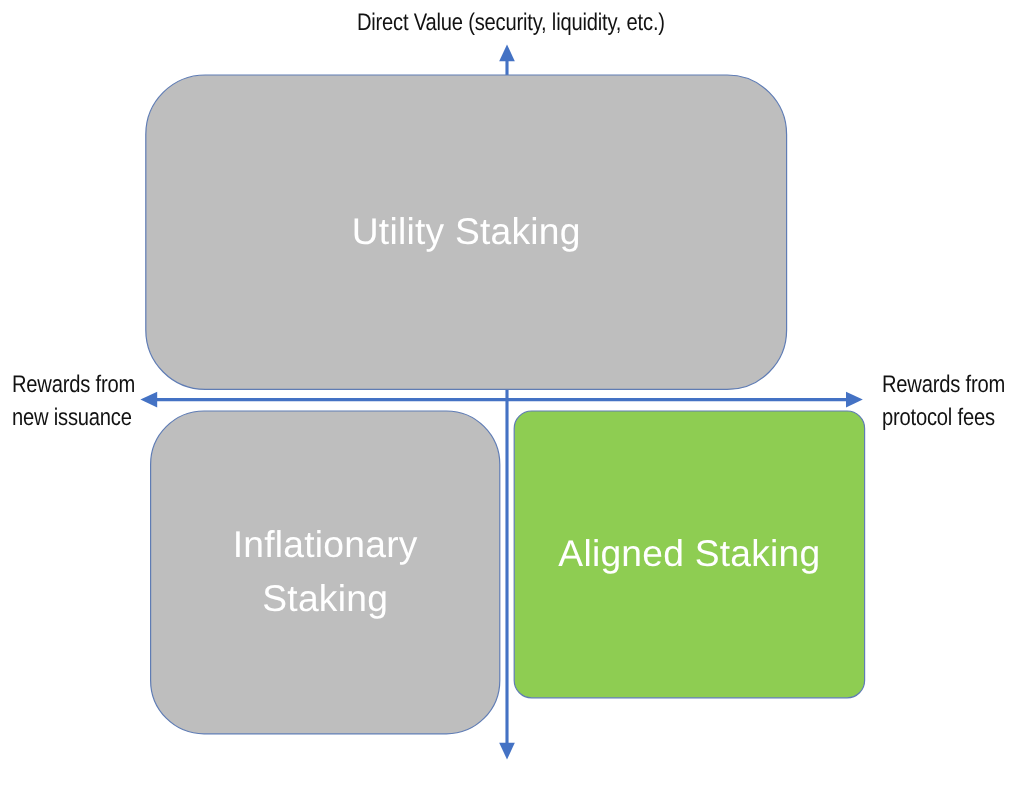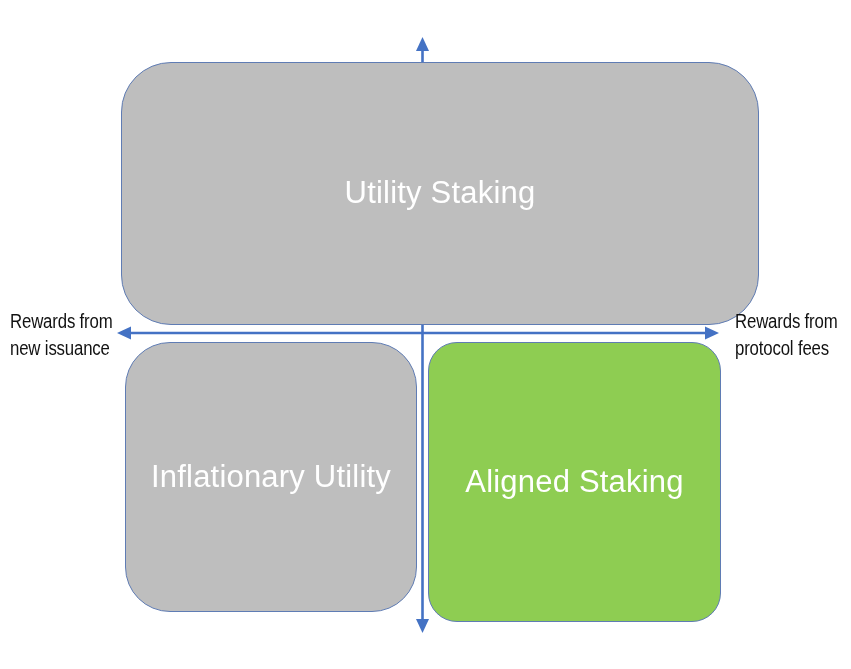--- a/index.html
+++ b/index.html
@@ -29,32 +29,32 @@
     position: absolute;
     display: flex;
     align-items: center;
     justify-content: center;
     border: 1.6px solid #5F7CB4;
     box-sizing: border-box;
     text-align: center;
   }
   .box-utility {
     left: 121px; top: 62px;
-    width: 638px; height: 263px;
+    width: 535px; height: 263px;
     border-radius: 50px;
   }
   .box-inflationary {
     left: 125px; top: 342px;
     width: 292px; height: 270px;
     border-radius: 45px;
   }
   .box-aligned {
     left: 428px; top: 342px;
-    width: 293px; height: 280px;
-    border-radius: 29px;
+    width: 293px; height: 240px;
+    border-radius: 15px;
   }
   .box-label {
     font-size: 31px;
     line-height: 1.45;
     font-weight: 400;
     letter-spacing: 0.2px;
   }
   .box-inflationary .box-label {
     max-width: 245px; 
   }
@@ -93,27 +93,30 @@
     <polygon points="719,333 705,326.5 705,339.5" fill="#4472C4"></polygon>
     <polygon points="422.5,37 416,51 429,51" fill="#4472C4"></polygon>
     <polygon points="422.5,633 416,619 429,619" fill="#4472C4"></polygon>
   </svg>
 
   <div class="box box-utility" style="background-color: rgb(190, 190, 190); border-color: rgb(95, 124, 180);">
     <span class="box-label" style="color: rgb(255, 255, 255);">Utility Staking</span>
   </div>
 
   <div class="box box-inflationary" style="background-color: rgb(190, 190, 190); border-color: rgb(95, 124, 180);">
-    <span class="box-label" style="color: rgb(255, 255, 255);">Inflationary Utility</span>
+    <span class="box-label" style="color: rgb(255, 255, 255);">Inflationary Staking</span>
   </div>
 
   <div class="box box-aligned" style="background-color: rgb(142, 205, 82); border-color: rgb(95, 124, 180);">
     <span class="box-label" style="color: rgb(255, 255, 255);">Aligned Staking</span>
   </div>
 
+  <div class="axis-label label-top" style="color: rgb(18, 18, 18);">
+    <span class="cond">Direct Value (security, liquidity, etc.)</span>
+  </div>
 
 
   <div class="axis-label label-left" style="color: rgb(18, 18, 18);">
     <span class="cond cond-block">Rewards from</span>
     <span class="cond cond-block">new issuance</span>
   </div>
 
   <div class="axis-label label-right" style="color: rgb(18, 18, 18);">
     <span class="cond cond-block">Rewards from</span>
     <span class="cond cond-block">protocol fees</span>

